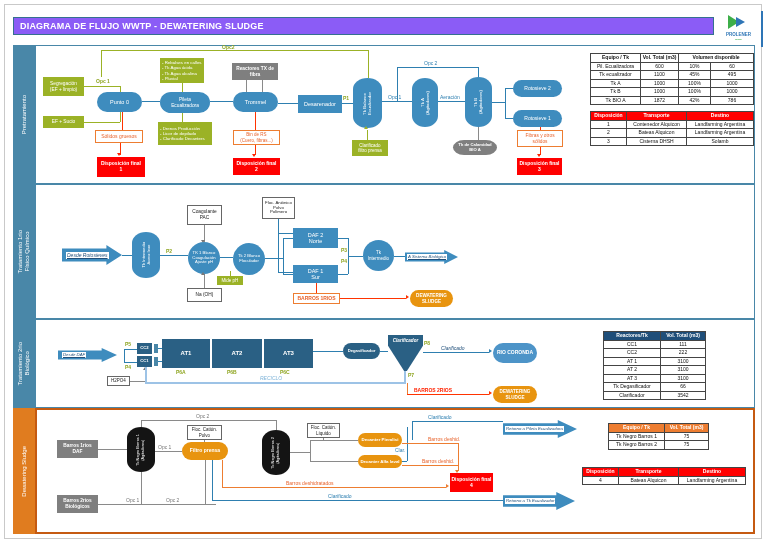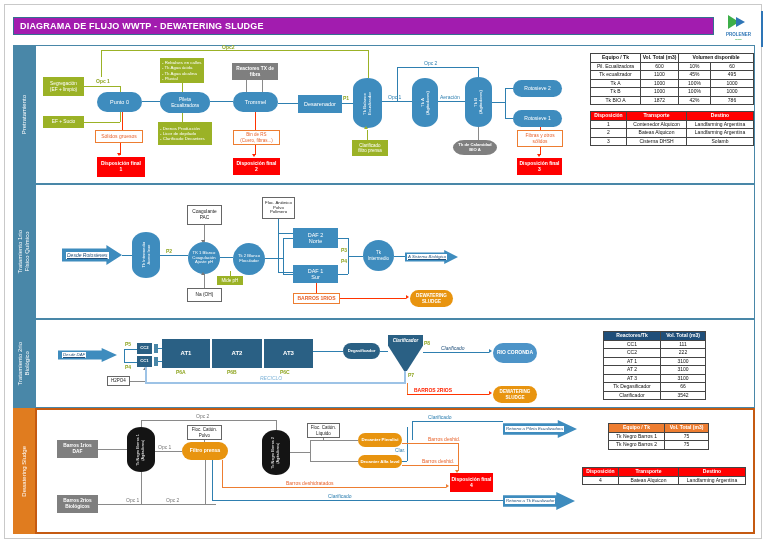--- a/index.html
+++ b/index.html
@@ -1,18 +1,18 @@
 <!DOCTYPE html>
 <html lang="es"><head>
 <meta charset="utf-8">
 <style>
   html,body{margin:0;padding:0;background:#fff}
   .page{position:relative;width:768px;height:543px;background:#fff;font-family:"Liberation Sans",sans-serif;overflow:hidden}
   .frame{position:absolute;left:4px;top:4px;width:756px;height:533px;border:1px solid #c9c9c9}
-  .titlebar{position:absolute;left:13px;top:17px;width:701px;height:18px;background:#a21caf;border:1px solid #35708f;color:#fff;font-size:9px;font-weight:bold;display:flex;align-items:center;padding-left:6px;box-sizing:border-box;letter-spacing:.2px}
+  .titlebar{position:absolute;left:13px;top:17px;width:701px;height:18px;background:#8b5cf6;border:1px solid #35708f;color:#fff;font-size:9px;font-weight:bold;display:flex;align-items:center;padding-left:6px;box-sizing:border-box;letter-spacing:.2px}
   .logo{position:absolute;left:716px;top:11px;width:45px;height:36px;background:#fff;border-right:2px solid #2E75B6;display:flex;flex-direction:column;align-items:center;justify-content:center}
   .ltri{position:absolute;width:0;height:0}
   .logo-txt{font-size:4.5px;color:#2E75B6;font-weight:bold;margin-top:14px}
   .logo-tag{font-size:3px;color:#3DAE49}
   .lanebar{position:absolute;left:13px;width:22px;display:flex;align-items:center;justify-content:center}
   .lanebar span{writing-mode:vertical-rl;transform:rotate(180deg);color:#fff;font-size:6px;line-height:1.15;text-align:center;white-space:pre-line}
   .lb-b{background:#4987A8}.lb-o{background:#E07C1F}
   .lanebody{position:absolute;left:35px;width:720px;box-sizing:border-box;background:#fff}
   .bd-b{border:1px solid #4987A8}.bd-o{border:2px solid #C55A11}
   .n{position:absolute;box-sizing:border-box;display:flex;align-items:center;justify-content:center;text-align:center;font-size:5.5px;line-height:1.15;white-space:pre-line;color:#fff}

